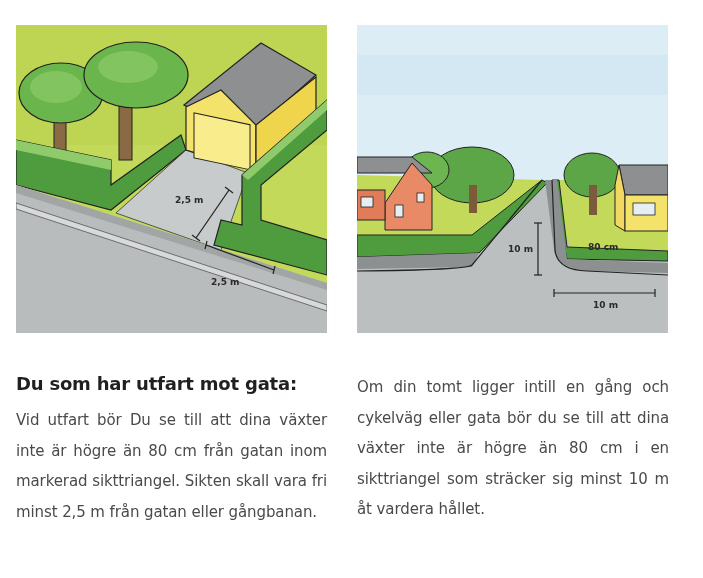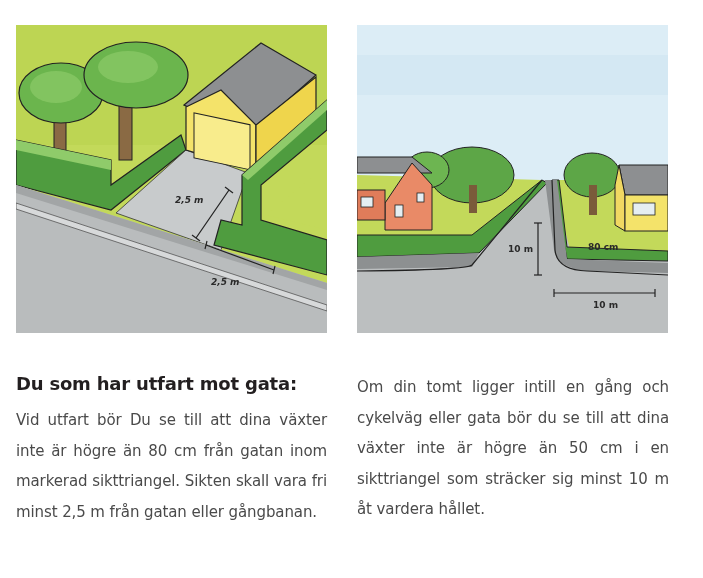--- a/index.html
+++ b/index.html
@@ -1,19 +1,19 @@
 <!DOCTYPE html>
 <html><head>
   <meta charset="utf-8">
   <style>
     html, body { margin: 0; padding: 0; background: #ffffff; }
     body { width: 703px; height: 578px; position: relative; overflow: hidden;
       font-family: "DejaVu Sans", sans-serif; color: #3a3a3a; }
     .illus { position: absolute; top: 25px; width: 311px; height: 308px; overflow: hidden; }
-    #illus-left { left: 16px; font-style: italic; }
+    #illus-left { left: 16px; }
     #illus-right { left: 357px; }
     .illus svg { display: block; width: 311px; height: 308px; }
     .dim-label { font-family: "DejaVu Sans", sans-serif; font-size: 9px; font-weight: bold; fill: #2a2a2a; }
     .col { position: absolute; top: 372px; }
     #col-left { left: 16px; width: 311px; }
     #col-right { left: 357px; width: 312px; }
     .heading { font-size: 18px; color: #231f20; margin: 0 0 9px 0; line-height: 24px; letter-spacing: -0.2px; }
     .body { font-size: 15px; color: #4a4a4a; line-height: 30.5px; text-align: justify; text-align-last: left; letter-spacing: -0.1px; margin: 0; }
   </style>
 </head>
@@ -130,14 +130,14 @@
     <text class="dim-label" x="231" y="225">80 cm</text>
   </svg>
 </div>
 
 <div id="col-left" class="col">
   <h2 class="heading">Du som har utfart mot gata:</h2>
   <p class="body">Vid utfart bör Du se till att dina växter inte är högre än 80 cm från gatan inom markerad sikttriangel. Sikten skall vara fri minst 2,5 m från gatan eller gångbanan.</p>
 </div>
 
 <div id="col-right" class="col">
-  <p class="body">Om din tomt ligger intill en gång och cykelväg eller gata bör du se till att dina växter inte är högre än 50 cm i en sikttriangel som sträcker sig minst 10 m åt vardera hållet.</p>
+  <p class="body">Om din tomt ligger intill en gång och cykelväg eller gata bör du se till att dina växter inte är högre än 80 cm i en sikttriangel som sträcker sig minst 10 m åt vardera hållet.</p>
 </div>
 
 </body></html>

